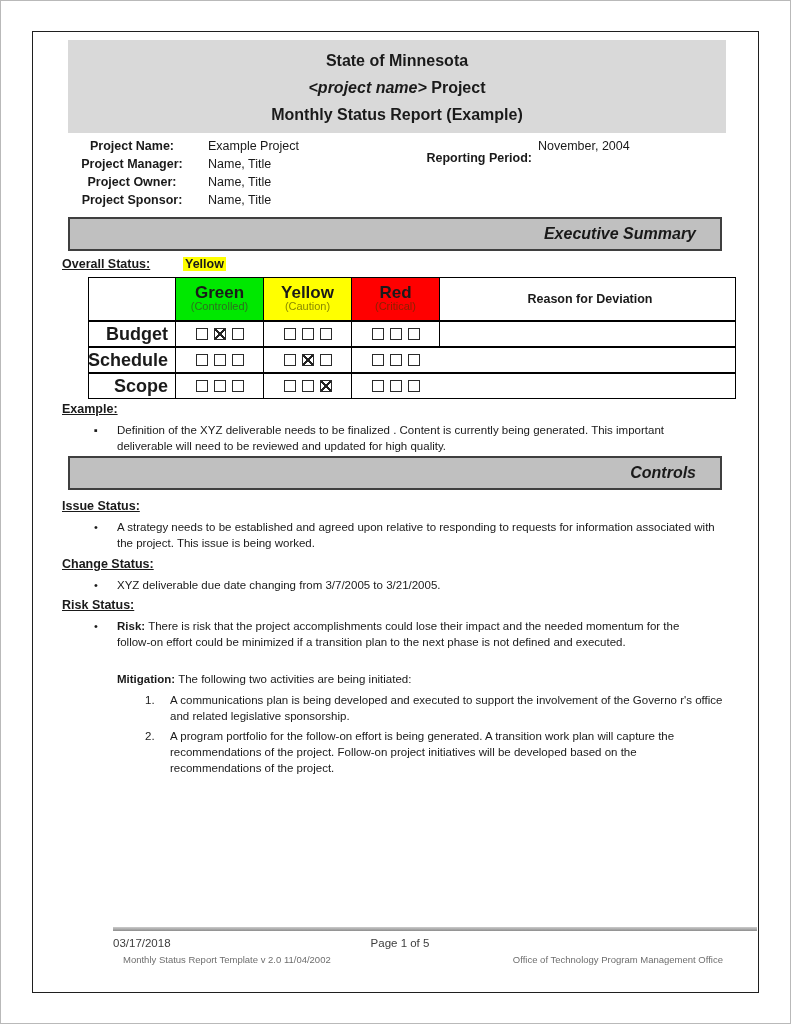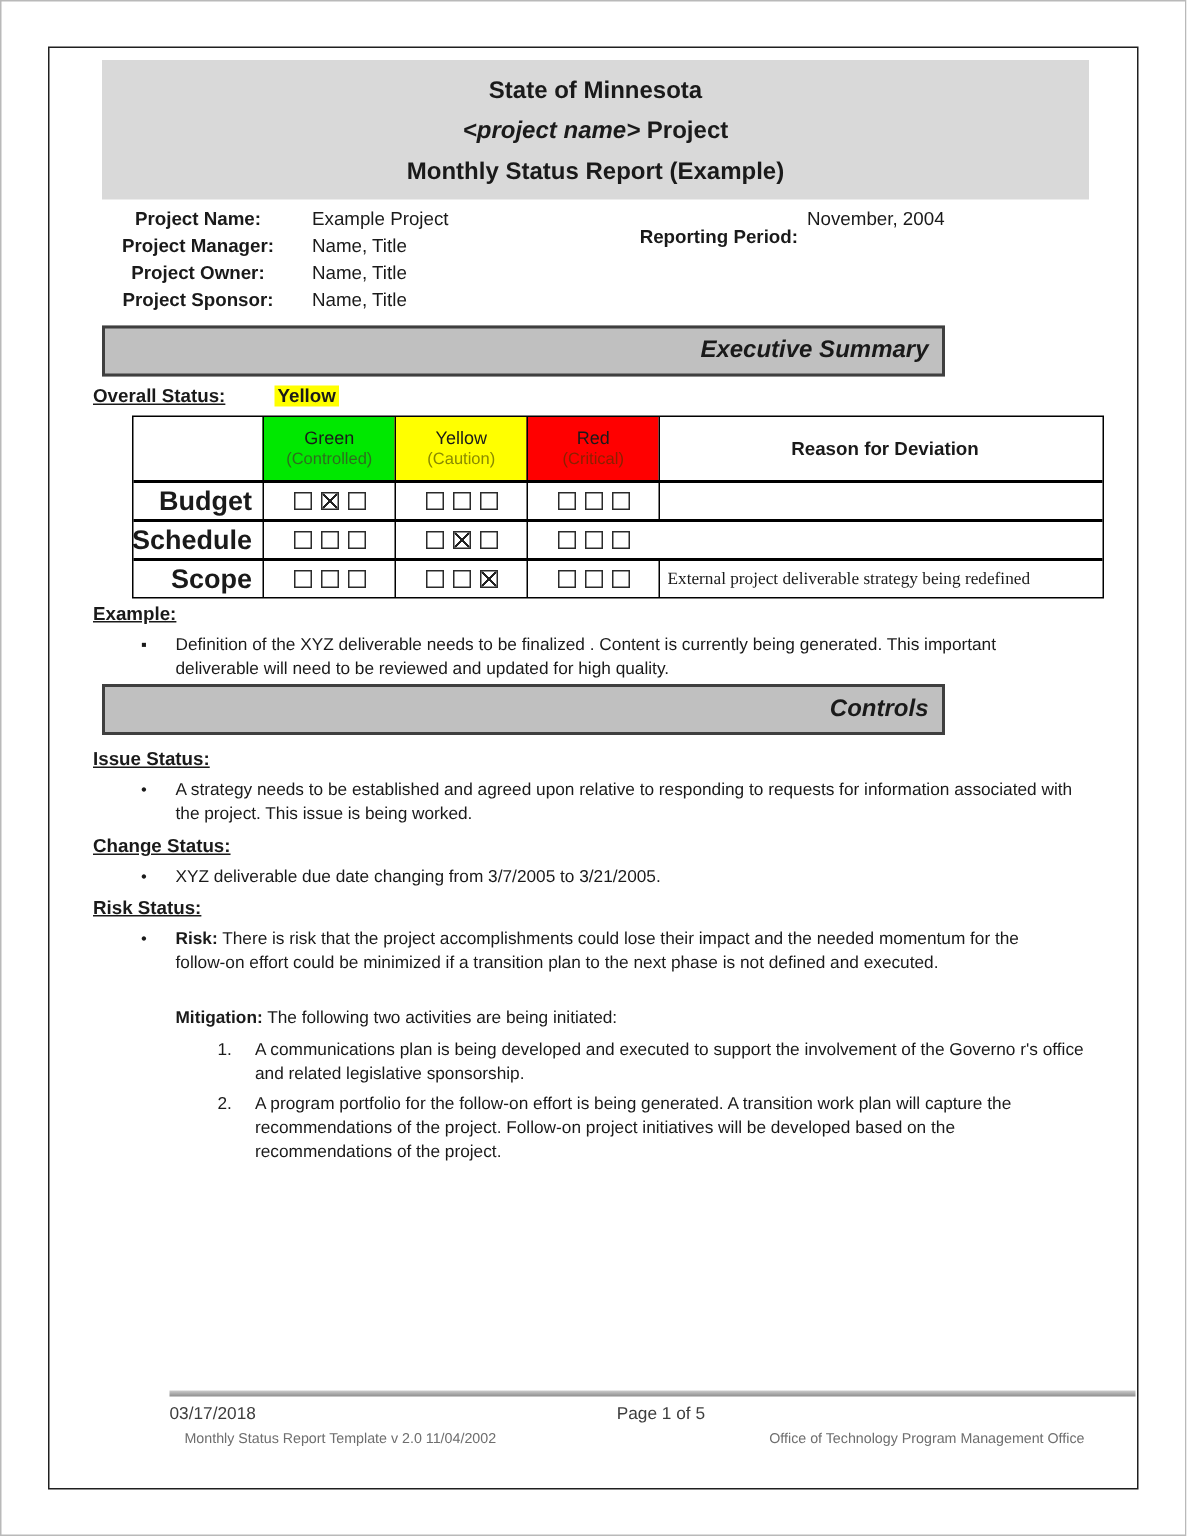--- a/index.html
+++ b/index.html
@@ -16,39 +16,39 @@
   .title-box{left:68px;top:40px;width:658px;height:93px;background:#d9d9d9;text-align:center;padding-top:7px;box-sizing:border-box;}
   .title-line{font-size:16px;font-weight:bold;line-height:27px;}
 
   
   .info-label{font-weight:bold;font-size:12.5px;text-align:center;width:140px;left:62px;line-height:18px;}
   .info-value{font-size:12.5px;left:208px;line-height:18px;}
   .rep-label{font-weight:bold;font-size:12.5px;text-align:right;width:142px;left:390px;line-height:18px;margin-top:12px;}
   .rep-value{font-size:12.5px;left:538px;line-height:18px;}
 
   
-  .bar{left:68px;width:562px;height:34px;background:#c0c0c0;border:2px solid #3f3f3f;box-sizing:border-box;
-       text-align:right;font-weight:bold;font-style:italic;font-size:16px;line-height:29px;padding-right:9px;}
+  .bar{left:68px;width:654px;height:34px;background:#c0c0c0;border:2px solid #3f3f3f;box-sizing:border-box;
+       text-align:right;font-weight:bold;font-style:italic;font-size:16px;line-height:29px;padding-right:24px;}
 
   .heading{font-weight:bold;font-size:12.5px;text-decoration:underline;left:62px;}
   .hl-yellow{background:#ffff00;font-weight:bold;font-size:12.5px;padding:0 2px;}
 
   
   .stable{left:88px;top:277px;width:646px;border:1.5px solid #000;box-sizing:content-box;background:#fff;}
   .t-row{display:flex;border-top:2px solid #000;}
   .t-row:first-child{border-top:none;}
   .t-cell{border-left:1.5px solid #000;box-sizing:border-box;}
   .t-cell:first-child{border-left:none;}
   .c-label{width:86px;display:flex;align-items:center;justify-content:flex-end;padding-right:7px;font-weight:bold;font-size:18px;}
   .c-check{width:88px;display:flex;align-items:center;justify-content:center;}
   .c-reason{flex:1;display:flex;align-items:center;padding-left:5px;font-family:"Liberation Serif","DejaVu Serif",serif;font-size:11.5px;}
   .t-head{height:42px;}
   .t-data{height:24px;}
   .col-head{flex-direction:column;justify-content:center;text-align:center;}
-  .col-head .cn{font-weight:normal;font-size:12px;line-height:15px;}
+  .col-head .cn{font-weight:bold;font-size:17px;line-height:15px;}
   .col-head .sub{font-size:11px;line-height:13px;}
   .c-reason.head{justify-content:center;font-family:"Liberation Sans",sans-serif;font-weight:bold;font-size:12.5px;}
   .cb{width:10px;height:10px;border:1.3px solid #2a2a2a;display:inline-block;margin:0 3px;background:#fff;}
   .cb.checked{background-image:
       linear-gradient(45deg, transparent 44%, #222 44%, #222 56%, transparent 56%),
       linear-gradient(135deg, transparent 44%, #222 44%, #222 56%, transparent 56%);}
 
   
   .bullet-glyph{font-size:11px;line-height:16px;}
   .body-text{font-size:11.5px;line-height:16px;}
@@ -156,21 +156,20 @@
     <div class="t-cell c-check check-cell">
         <span class="cb"></span>
         <span class="cb"></span>
         <span class="cb checked"></span>
       </div>
     <div class="t-cell c-check check-cell">
         <span class="cb"></span>
         <span class="cb"></span>
         <span class="cb"></span>
       </div>
-    <div class="t-cell c-reason">External project deliverable strategy being redefined</div>
   </div>
 </div>
 
 <div class="abs heading" style="top:402px">Example:</div>
 <div class="abs bullet-glyph b1" style="top:422px">▪</div>
 <div class="abs body-text t1" style="top:422px">Definition of the XYZ deliverable needs to be finalized . Content is currently being generated. This important deliverable will need to be reviewed and updated for high quality.</div>
 
 <div class="abs bar" style="top: 456px; background: rgb(192, 192, 192);">Controls</div>
 
 <div class="abs heading" style="top:499px">Issue Status:</div>
@@ -187,15 +186,15 @@
 
 <div class="abs body-text t1" style="top:671px"><b class="inl">Mitigation:</b> <span>The following two activities are being initiated:</span></div>
 
 <div class="abs body-text num-col" style="top:692px">1.</div>
 <div class="abs body-text num-text" style="top:692px">A communications plan is being developed and executed to support the involvement of the Governo r's office and related legislative sponsorship.</div>
 <div class="abs body-text num-col" style="top:728px">2.</div>
 <div class="abs body-text num-text" style="top:728px">A program portfolio for the follow-on effort is being generated. A transition work plan will capture the recommendations of the project. Follow-on project initiatives will be developed based on the recommendations of the project.</div>
 
 <div class="abs foot-line"></div>
 <div class="abs foot-main" style="left:113px;top:936px">03/17/2018</div>
-<div class="abs foot-main" style="left:330px;top:936px;width:140px;text-align:right">Page 1 of 5</div>
+<div class="abs foot-main" style="left:330px;top:936px;width:140px;text-align:center">Page 1 of 5</div>
 <div class="abs foot-small" style="left:123px;top:954px">Monthly Status Report Template  v 2.0  11/04/2002</div>
 <div class="abs foot-small" style="left:400px;top:954px;width:323px;text-align:right">Office of Technology Program Management Office</div>
 
 </body></html>

